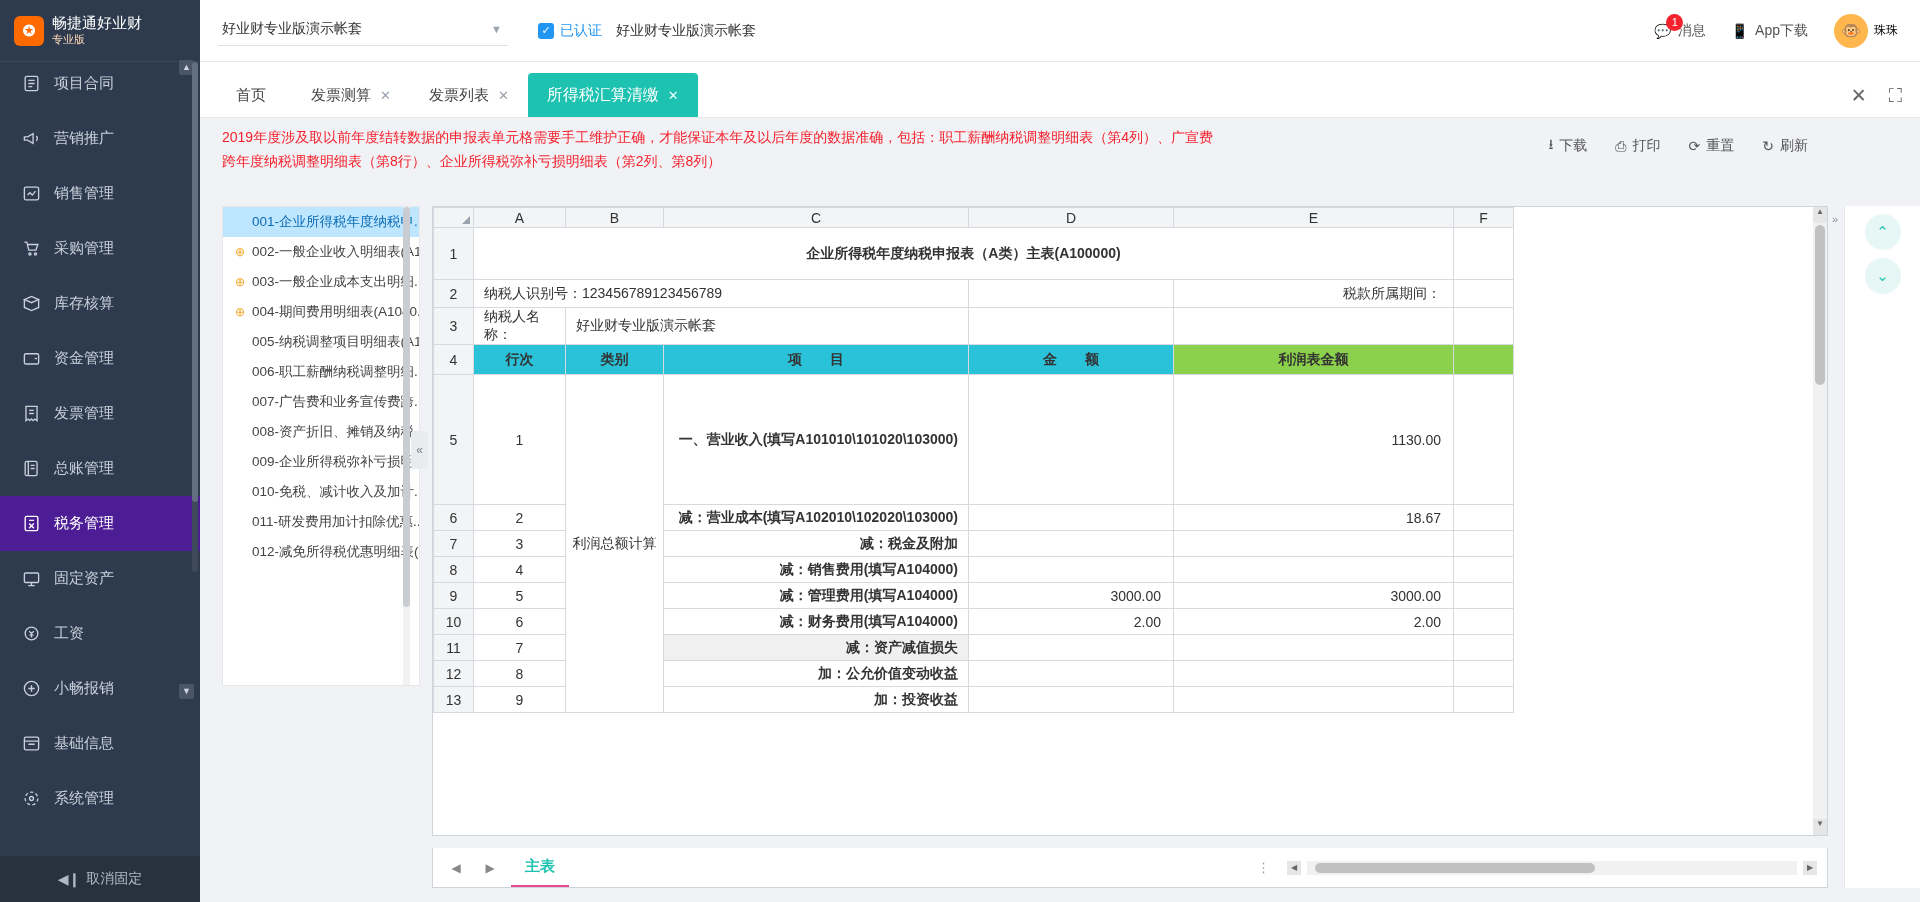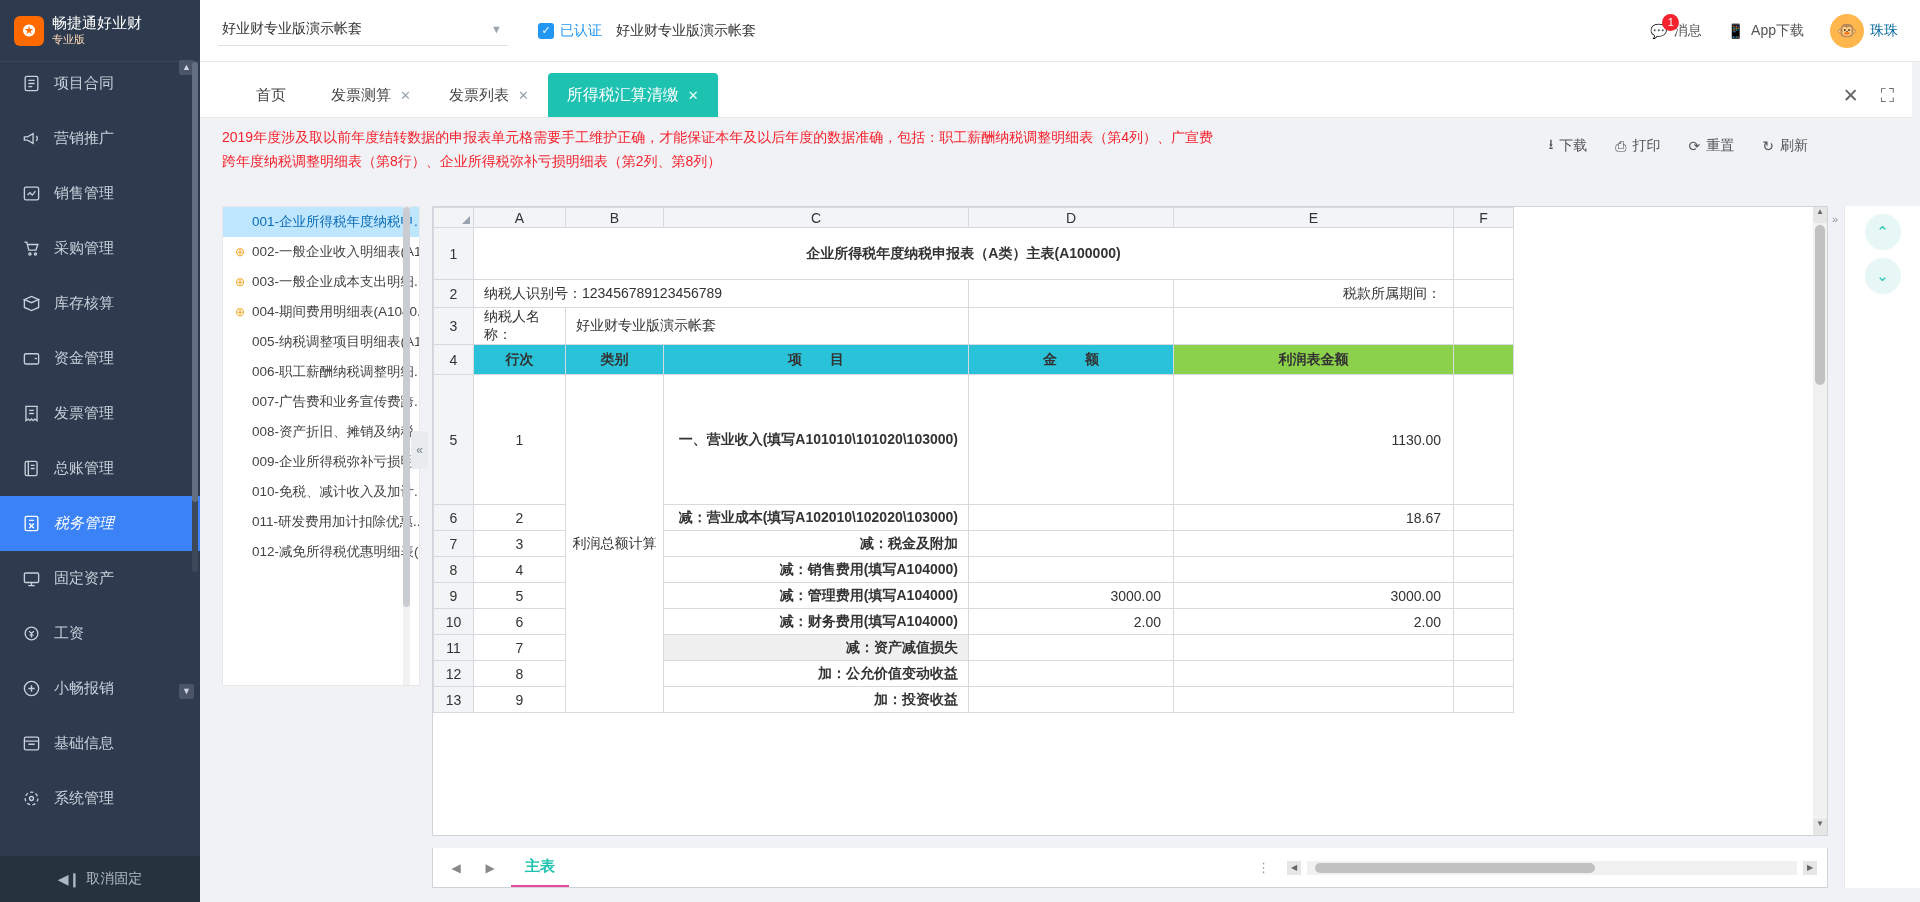--- a/index.html
+++ b/index.html
@@ -24,21 +24,21 @@
     display:flex;align-items:center;justify-content:center;color:#fff;
     font-size:15px;font-weight:bold;
   }
   .brand-txt { font-size:15px; color:#fff; line-height:1.15; }
   .brand-sub { font-size:11px; color:#ffd9b8; }
   .menu { position:absolute; top:56px; left:0; width:200px; bottom:46px; overflow:hidden; }
   .menu-item {
     height:55px; display:flex; align-items:center; gap:13px; padding-left:22px;
     font-size:15px; color:#c7d0db; cursor:pointer;
   }
-  .menu-item.active { background:#3b82f6; color:#fff;font-style:italic; }
+  .menu-item.active { background:#4c1d95; color:#fff; }
   .menu-item .mi { width:19px; height:19px; display:inline-block; flex:0 0 19px; }
   .mi svg { width:19px; height:19px; display:block; }
   .scroll-arrow {
     position:absolute; right:6px; width:15px; height:15px; background:#4a5668;
     color:#cfd8e3; font-size:9px; text-align:center; line-height:15px; border-radius:2px;
     cursor:pointer;
   }
   .sb-scrollbar { position:absolute; right:2px; top:62px; width:6px; height:510px; background:#3d4959; border-radius:3px;}
   .sb-thumb { position:absolute; top:0; left:0; width:6px; height:440px; background:#626f82; border-radius:3px;}
   .unpin {
@@ -68,26 +68,26 @@
   .tr-item { display:flex; align-items:center; gap:6px; font-size:14px; color:#555; cursor:pointer; position:relative; }
   .badge {
     position:absolute; top:-8px; left:12px; min-width:17px; height:17px;
     border-radius:9px; background:#f5222d; color:#fff; font-size:11px;
     display:flex; align-items:center; justify-content:center; padding:0 4px;
   }
   .avatar {
     width:34px;height:34px;border-radius:50%;background:#ffb74d;
     display:flex;align-items:center;justify-content:center;font-size:16px;
   }
-  .uname { font-size:14px; color:#0369a1; }
+  .uname { font-size:12px; color:#000000; }
 
   
   .tabbar {
-    position:absolute; left:200px; top:62px; right:8px; height:56px; background:#fff;
-    display:flex; align-items:flex-end; border-bottom:1px solid #e8e8e8;padding-left:20px;
+    position:absolute; left:200px; top:62px; right:0; height:56px; background:#fff;
+    display:flex; align-items:flex-end; border-bottom:1px solid #e8e8e8;
   }
   .tab {
     height:44px; display:flex; align-items:center; gap:9px; padding:0 19px;
     font-size:15px; color:#444; cursor:pointer;
   }
   .tab.home { padding:0 26px; }
   .tab.active { background:#1ec2b0; color:#fff; border-radius:4px 4px 0 0; font-size:16px; }
   .tab .x { font-size:13px; color:#9aa3ae; }
   .tab.active .x { color:#eafffb; }
   .tabbar-right { margin-left:auto; display:flex; align-items:center; gap:22px; padding-right:18px; padding-bottom:10px; }

